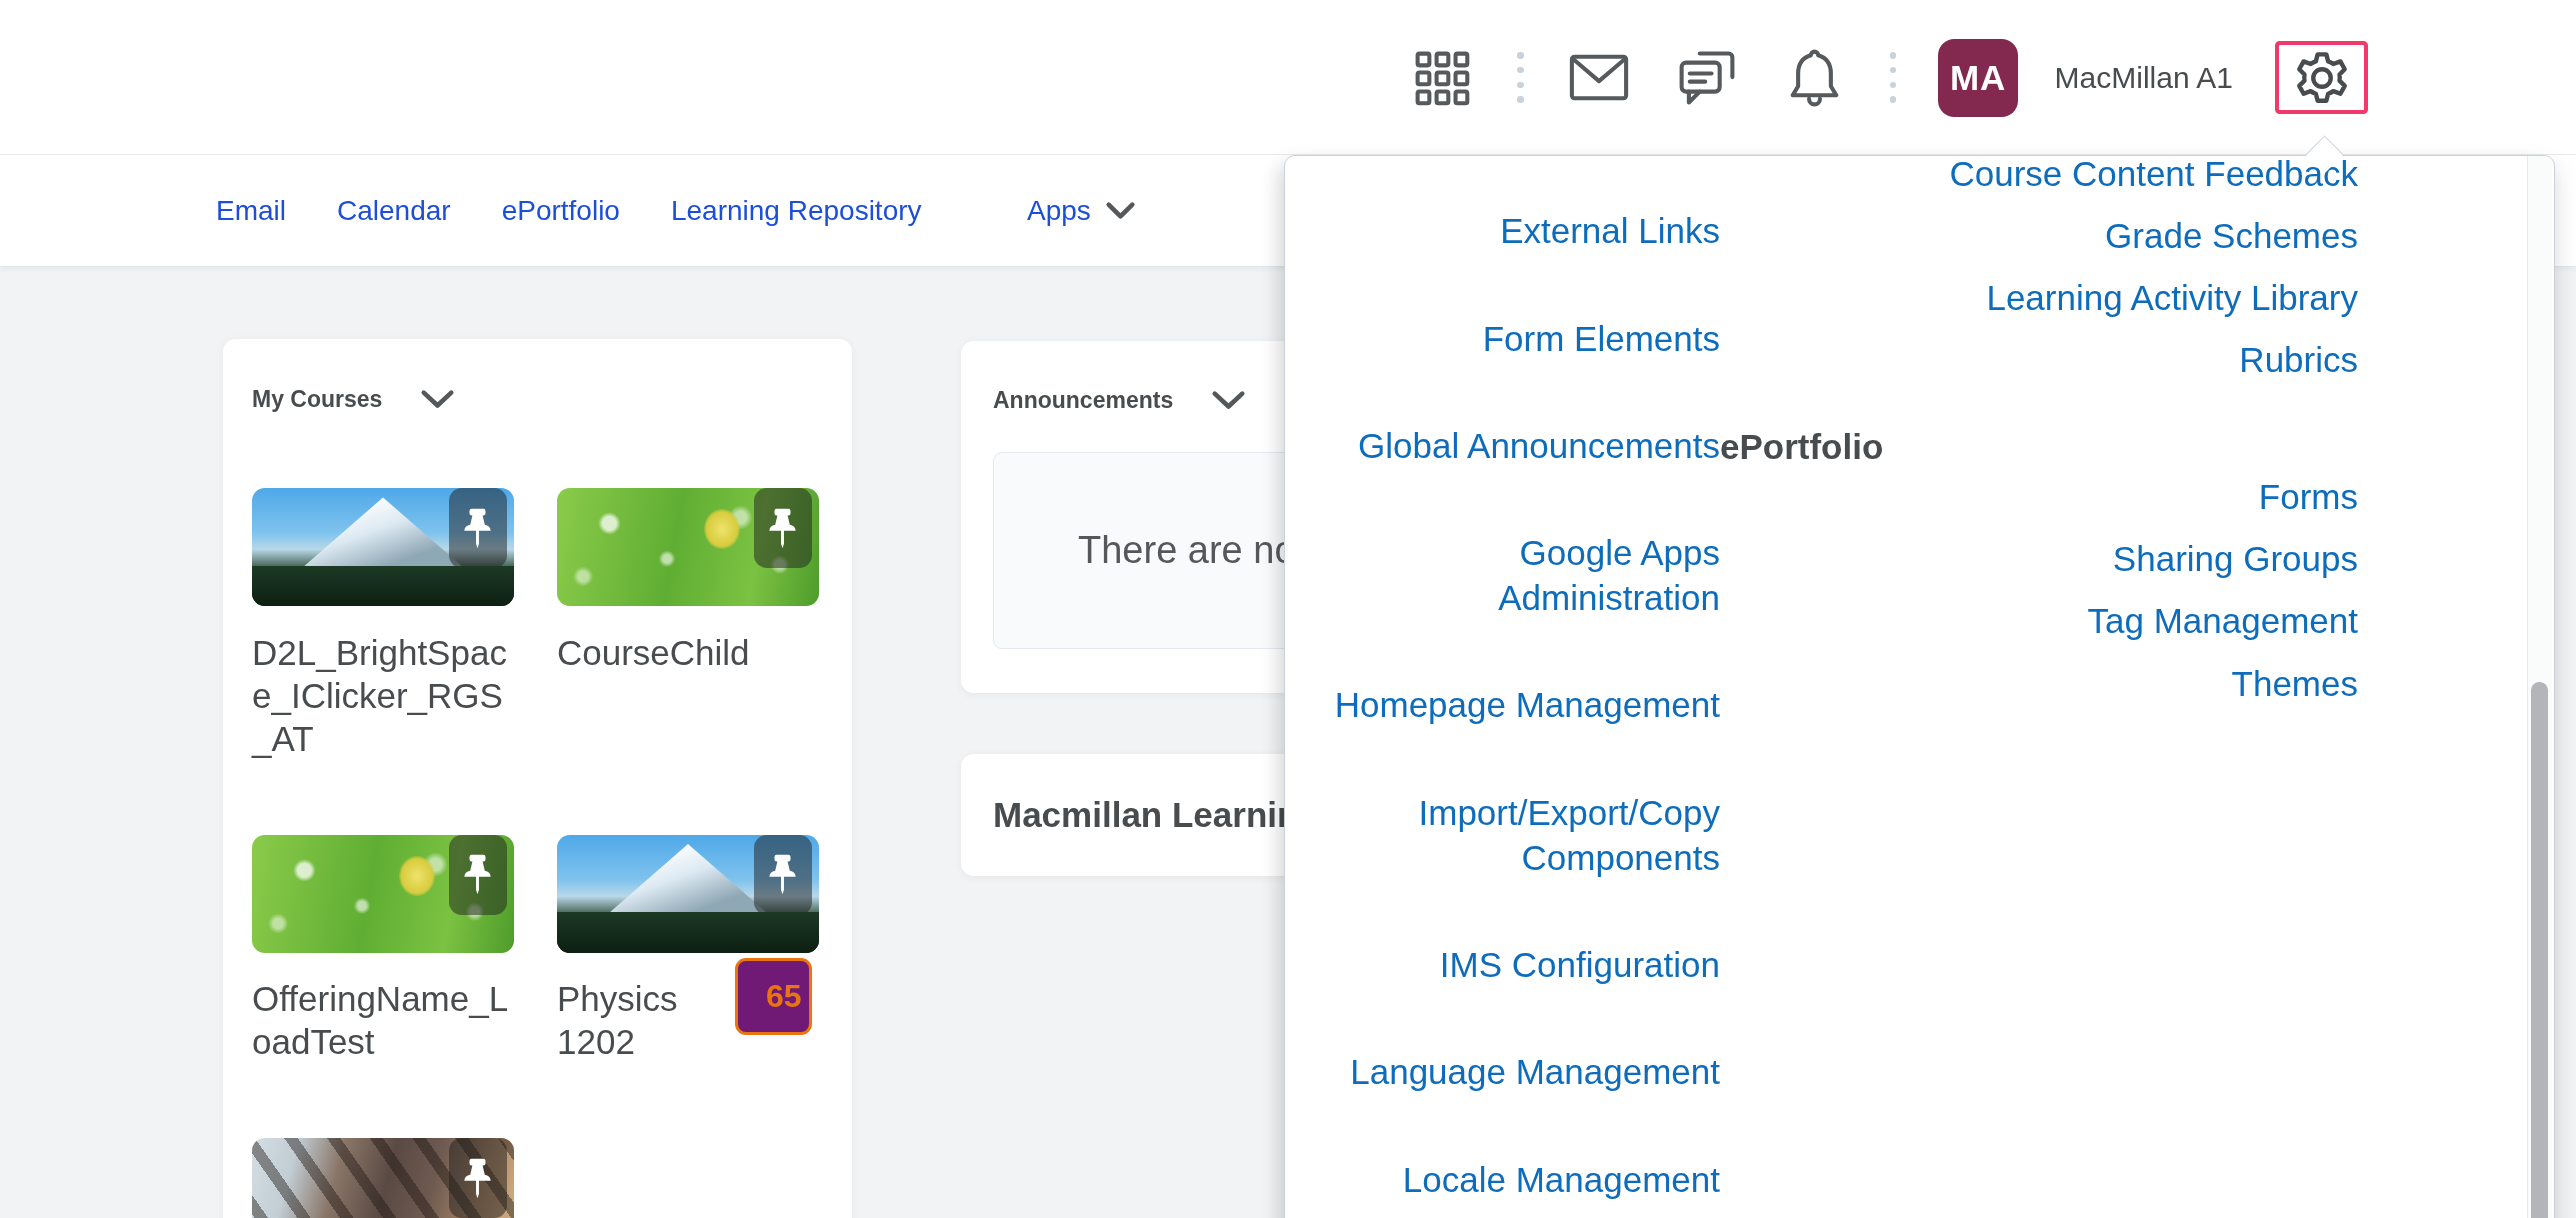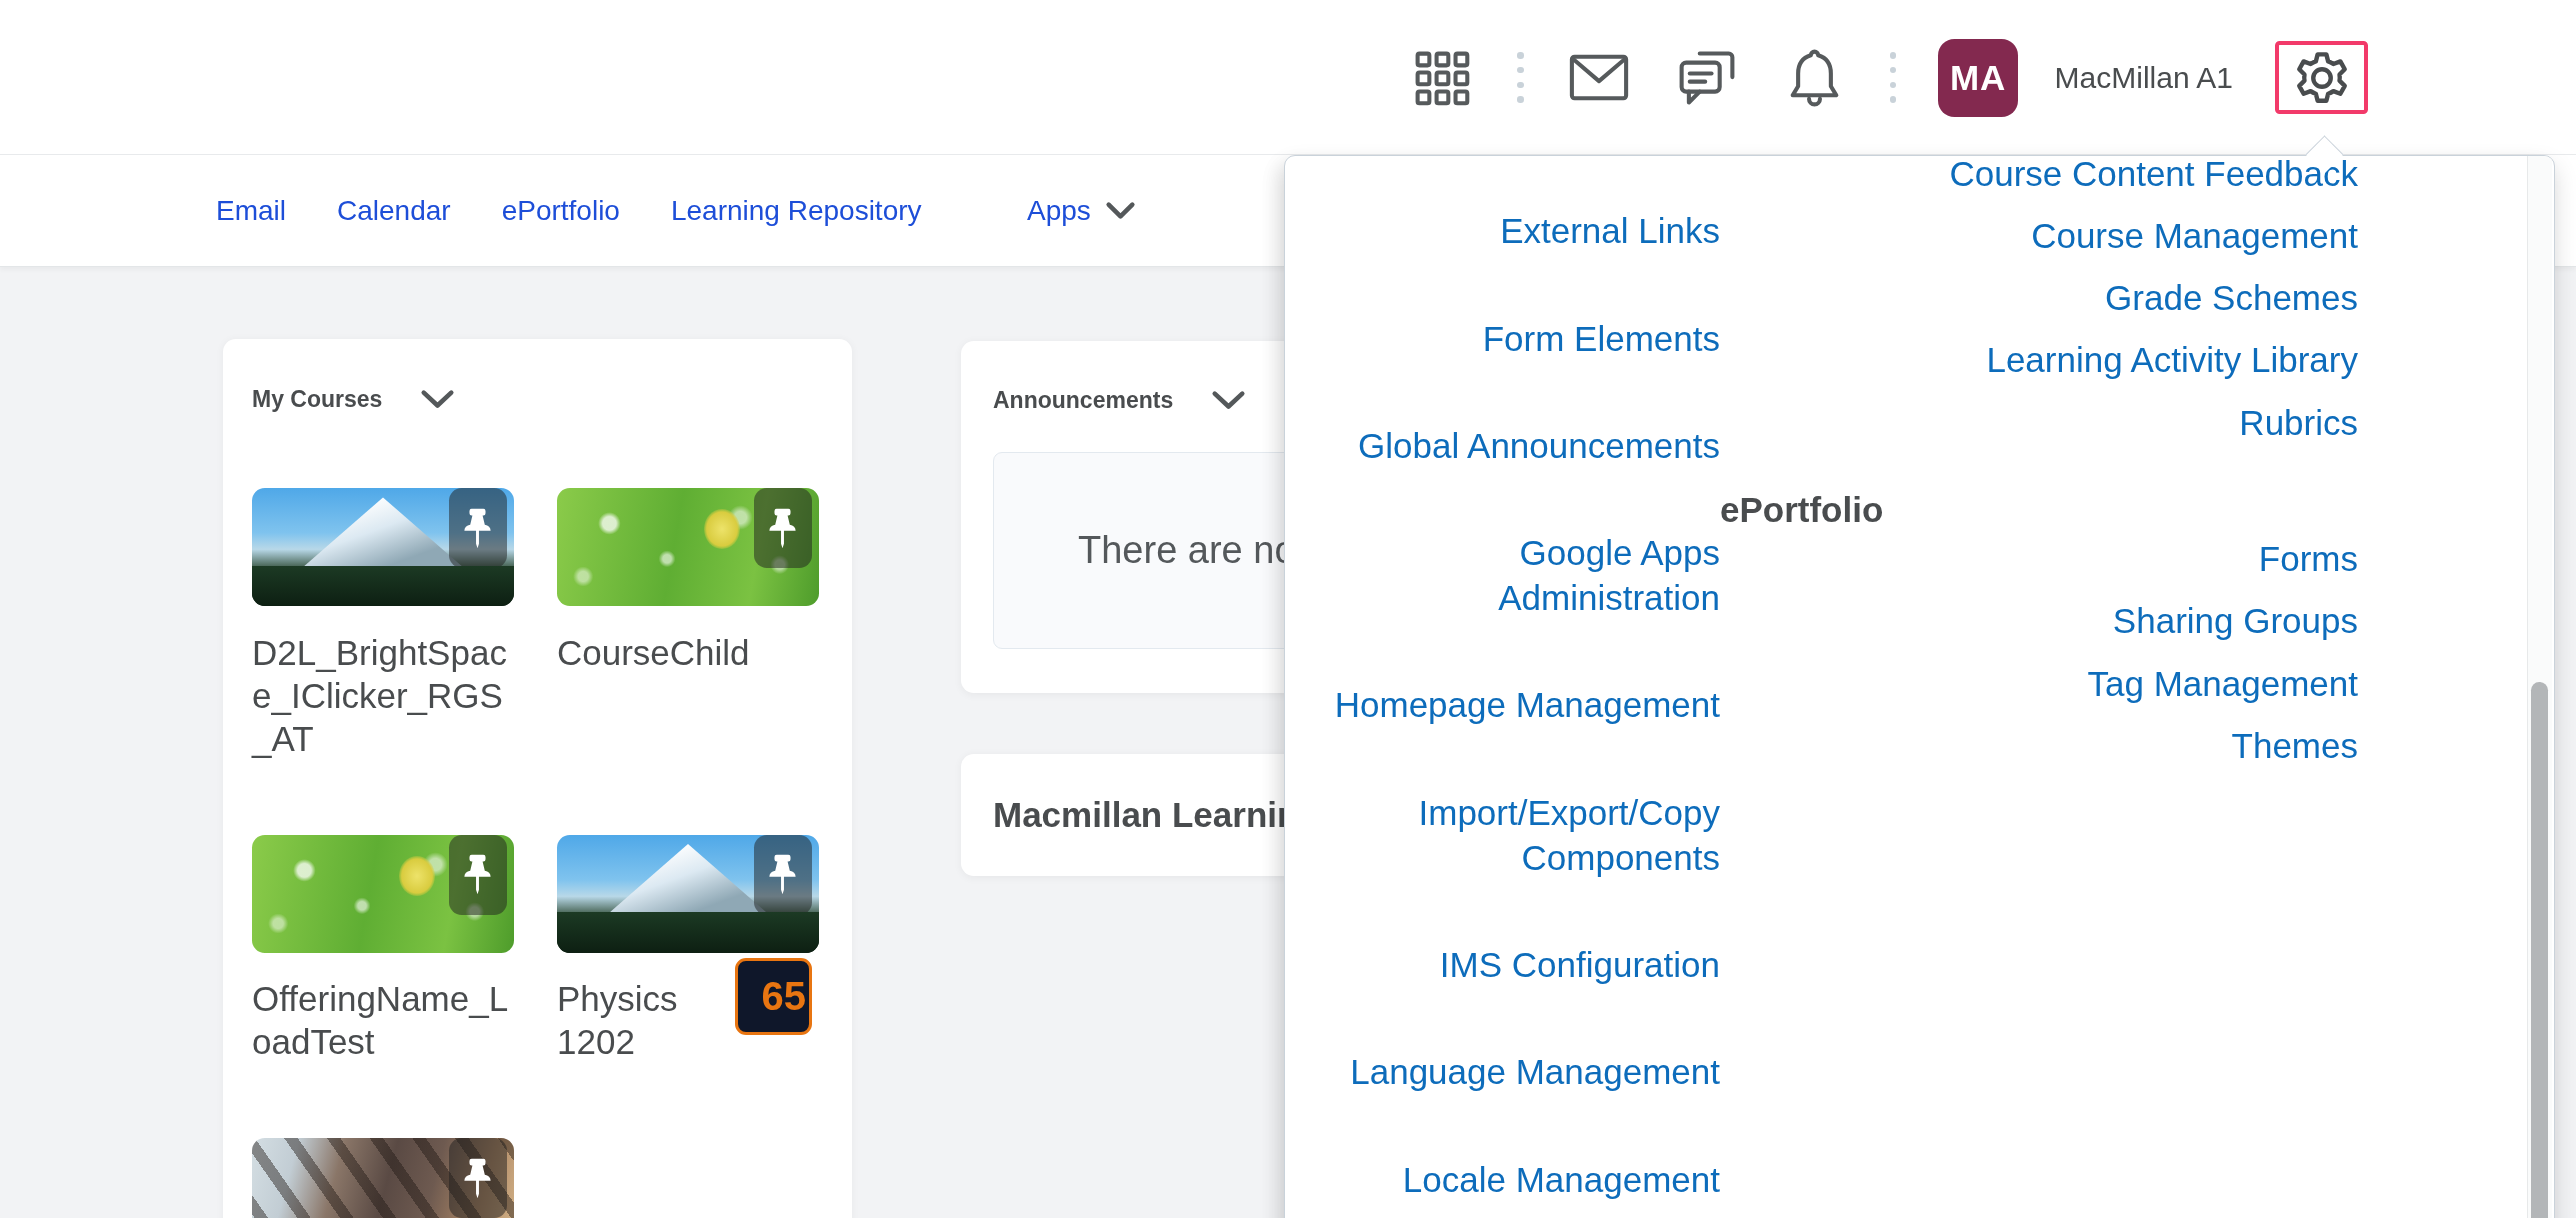--- a/index.html
+++ b/index.html
@@ -35,21 +35,21 @@
   .card-title{font-size:23px;font-weight:700;color:var(--ink);}
 
   .my-courses{left:223px;top:339px;width:629px;height:1002px;padding:47px 29px 0 29px;}
   .tiles{display:flex;flex-wrap:wrap;column-gap:43px;row-gap:75px;margin:75px 0 0 0;}
   .tile{width:262px;cursor:pointer;}
   .tile-img{position:relative;width:262px;height:118px;border-radius:12.8px;overflow:hidden;}
   .pin-badge{position:absolute;top:0;right:7.3px;width:58px;height:80px;border-radius:12.8px;background:rgba(30,30,30,.5);display:flex;align-items:center;justify-content:center;}
   .caption{margin-top:24.6px;font-size:35px;line-height:43px;color:var(--ink);word-break:break-all;}
   .tile.has-badge{position:relative;}
   .tile.has-badge .caption{width:164px;word-break:normal;}
-  .num-badge{position:absolute;right:7.3px;top:123px;width:77px;height:77px;border:3.6px solid var(--badge);border-radius:11px;background:#0f172a;color:var(--badge);font-size:40px;font-weight:700;display:flex;align-items:center;justify-content:center;padding-left:21px;}
+  .num-badge{position:absolute;right:7.3px;top:123px;width:77px;height:77px;border:3.6px solid var(--badge);border-radius:11px;background:#701a75;color:var(--badge);font-size:32px;font-weight:700;display:flex;align-items:center;justify-content:center;padding-left:21px;}
   
   .img-mountain{background:linear-gradient(180deg,#4FA8E8 0%,#7FC3EE 38%,#B8D8E8 52%,#2E4A33 70%,#12251A 100%);}
   .img-mountain::before{content:"";position:absolute;left:18%;top:8%;width:64%;height:62%;background:linear-gradient(160deg,#FFFFFF 20%,#DCE9F2 45%,#8FA8B5 75%);clip-path:polygon(50% 0,100% 100%,0 100%);}
   .img-mountain::after{content:"";position:absolute;left:0;bottom:0;width:100%;height:34%;background:linear-gradient(180deg,#1C3A24 0%,#0D1F12 100%);}
   .img-grass{background:linear-gradient(100deg,#8BCB4A 0%,#5FAE33 45%,#7BC242 75%,#4E9C2B 100%);}
   .img-grass::before{content:"";position:absolute;inset:0;background:
      radial-gradient(circle at 20% 30%,rgba(255,255,255,.75) 0 3%,transparent 5%),
      radial-gradient(circle at 42% 60%,rgba(255,255,255,.6) 0 2.5%,transparent 5%),
      radial-gradient(circle at 70% 25%,rgba(255,255,255,.55) 0 3%,transparent 6%),
      radial-gradient(circle at 85% 65%,rgba(255,255,255,.5) 0 2%,transparent 4%),
@@ -280,21 +280,20 @@
           <span><a class="admin-link">Locale Management</a></span>
         </li>
         <li>
           
         </li>
       </ul>
     <div>
       <ul class="admin-col right">
 
       <li><a class="admin-link">Course Content Feedback</a></li>
-          <li><a class="admin-link">Course Management</a></li>
           <li><a class="admin-link">Grade Schemes</a></li>
           <li><a class="admin-link">Learning Activity Library</a></li>
           <li><a class="admin-link">Rubrics</a></li>
         </ul>
       <div class="section-header">ePortfolio</div>
       <ul class="admin-col right">
 
       <li><a class="admin-link">Forms</a></li>
           <li><a class="admin-link">Sharing Groups</a></li>
           <li><a class="admin-link">Tag Management</a></li>

